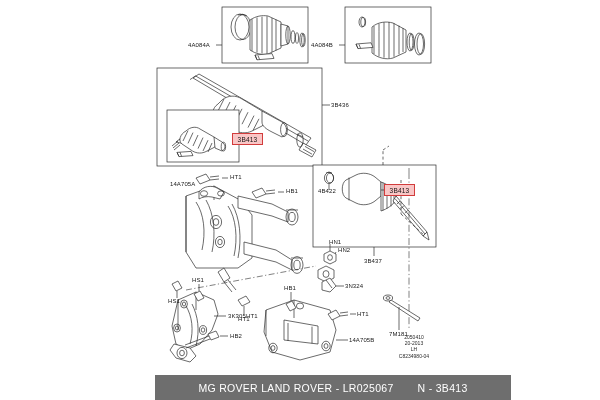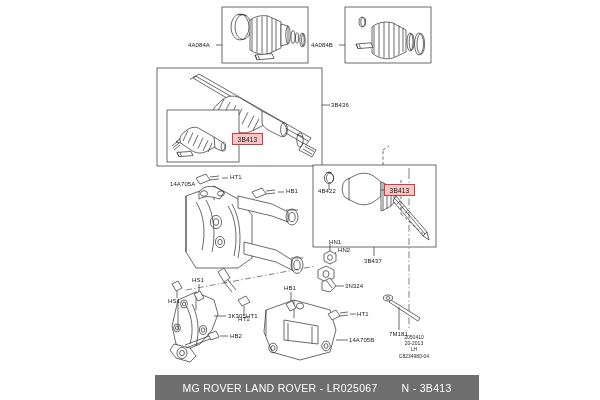--- a/index.html
+++ b/index.html
@@ -21,21 +21,21 @@
     background:#f9c6c6;
     border:1px solid #d23c3c;
     color:#111;
     font-size:6.5px;
     font-family:"Liberation Sans", sans-serif;
     display:flex;align-items:center;justify-content:center;
     letter-spacing:.2px;
     box-sizing:border-box;
   }
   #titlebar{
-    position:absolute;left:155px;top:375px;width:324px;height:25px;
+    position:absolute;left:155px;top:375px;width:356px;height:25px;
     background:#6e6e6e;color:#ffffff;
     display:flex;align-items:center;justify-content:center;
     gap:24px;
     font-size:10.5px;letter-spacing:.3px;
   }
   #notes{
     position:absolute;left:389px;top:334px;width:50px;
     text-align:center;color:#2a2a2a;
     font-size:5px;line-height:6.2px;
     font-family:"Liberation Sans", sans-serif;

